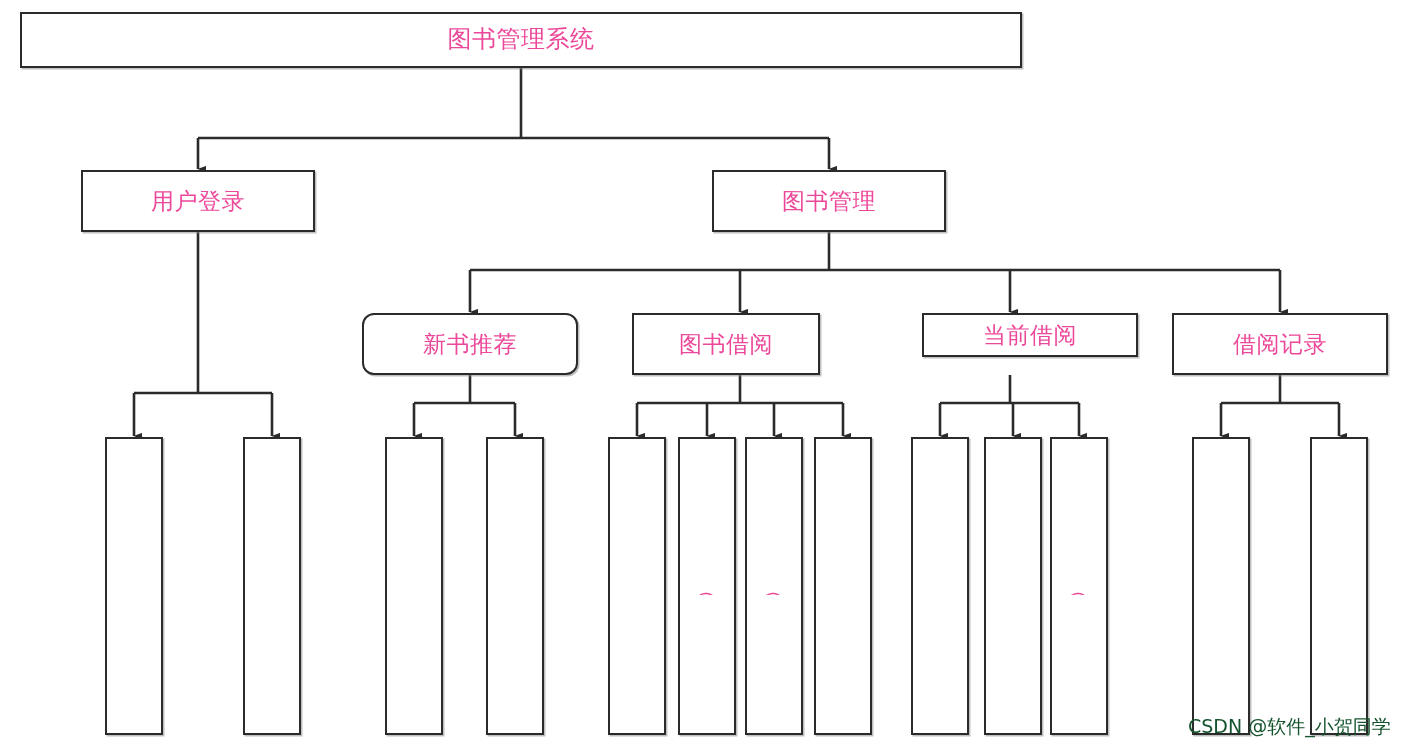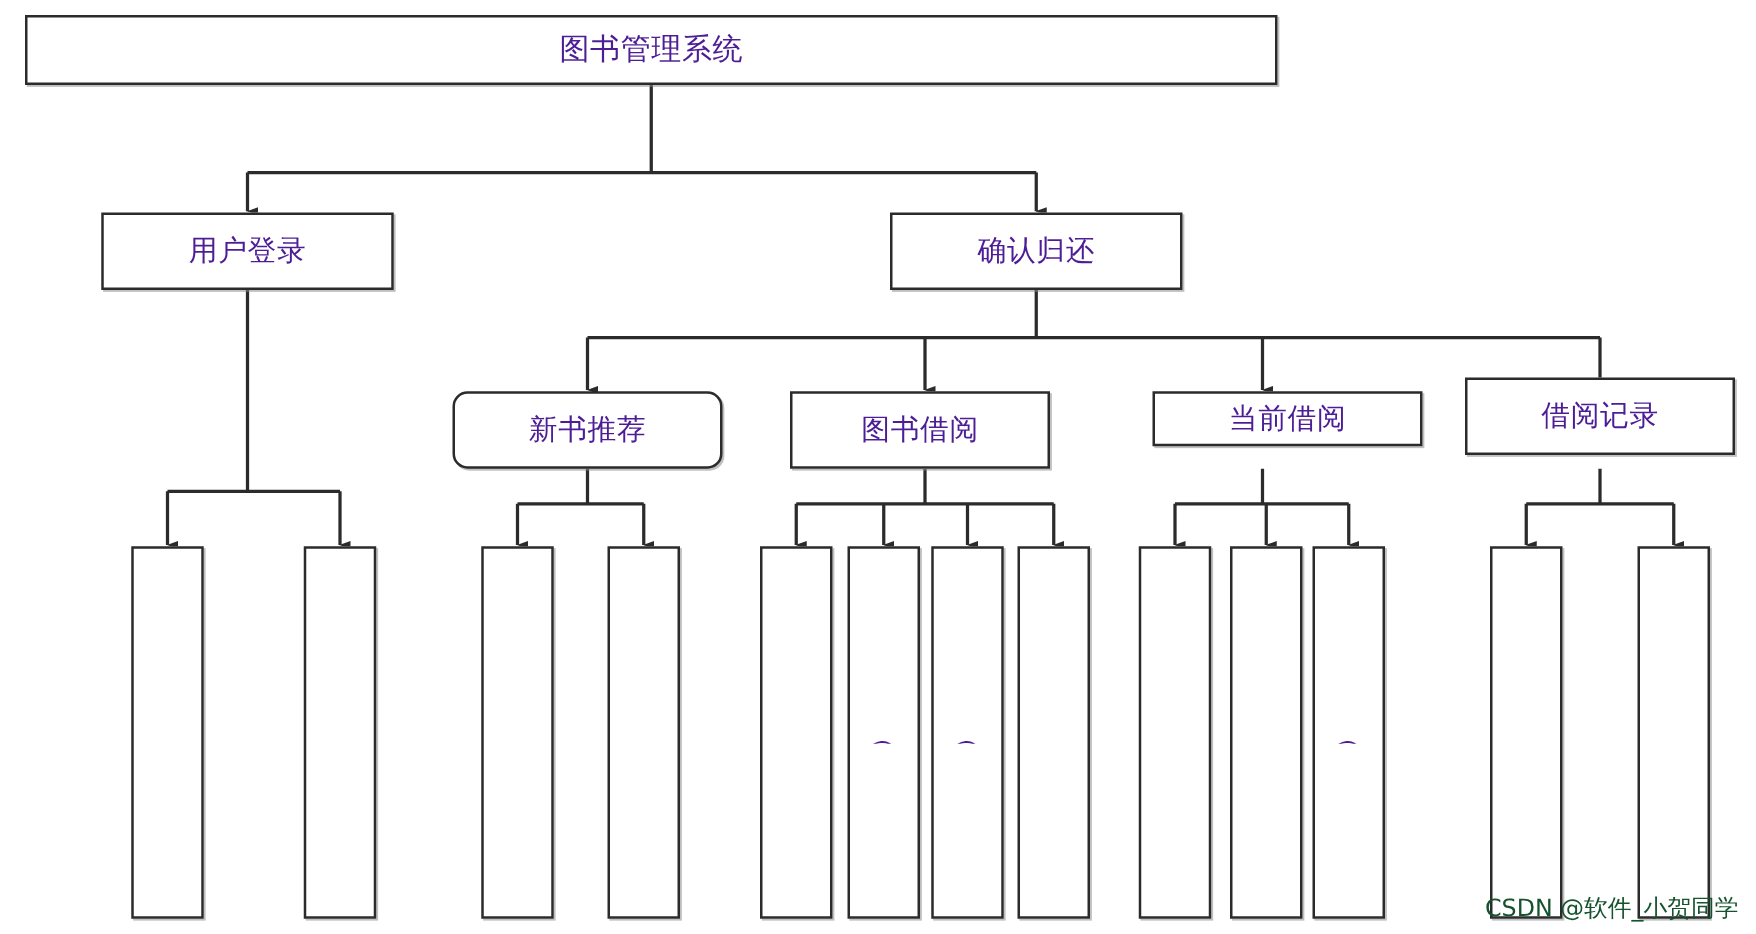--- a/index.html
+++ b/index.html
@@ -26,21 +26,21 @@
     pointer-events: none;
   }
   .node {
     position: absolute;
     box-sizing: border-box;
     border: 2.5px solid #2b2b2b;
     background: #ffffff;
     display: flex;
     align-items: center;
     justify-content: center;
-    color: #4c1d95;
+    color: #ec4899;
     box-shadow: 1.5px 1.5px 0 rgba(140,140,140,0.55);
   }
   .node .label {
     display: block;
     text-align: center;
     line-height: 1.05;
     letter-spacing: 0.5px;
   }
   
   .node.horiz .label {
@@ -124,33 +124,33 @@
   </svg>
 
   <div class="node root horiz" style="left: 20px; top: 12px; width: 1002px; height: 56px;">
     <span class="label">图书管理系统</span>
   </div>
 
   <div class="node horiz" style="left: 81px; top: 170px; width: 234px; height: 62px;">
     <span class="label">用户登录</span>
   </div>
   <div class="node horiz" style="left: 712px; top: 170px; width: 234px; height: 62px;">
-    <span class="label">确认归还</span>
+    <span class="label">图书管理</span>
   </div>
 
   <div class="node horiz" style="left: 362px; top: 313px; width: 216px; height: 62px; border-radius: 12px;">
     <span class="label">新书推荐</span>
   </div>
-  <div class="node horiz" style="left: 632px; top: 313px; width: 208px; height: 62px;">
+  <div class="node horiz" style="left: 632px; top: 313px; width: 188px; height: 62px;">
     <span class="label">图书借阅</span>
   </div>
   <div class="node horiz" style="left: 922px; top: 313px; width: 216px; height: 44px;">
     <span class="label">当前借阅</span>
   </div>
-  <div class="node horiz" style="left: 1172px; top: 302px; width: 216px; height: 62px;">
+  <div class="node horiz" style="left: 1172px; top: 313px; width: 216px; height: 62px;">
     <span class="label">借阅记录</span>
   </div>
 
   <div class="node vert" style="left: 105px; top: 437px; width: 58px; height: 298px;">
     <span class="label">用户登录</span>
   </div>
   <div class="node vert" style="left: 243px; top: 437px; width: 58px; height: 298px;">
     <span class="label">注销登录</span>
   </div>
   <div class="node vert" style="left: 385px; top: 437px; width: 58px; height: 298px;">

